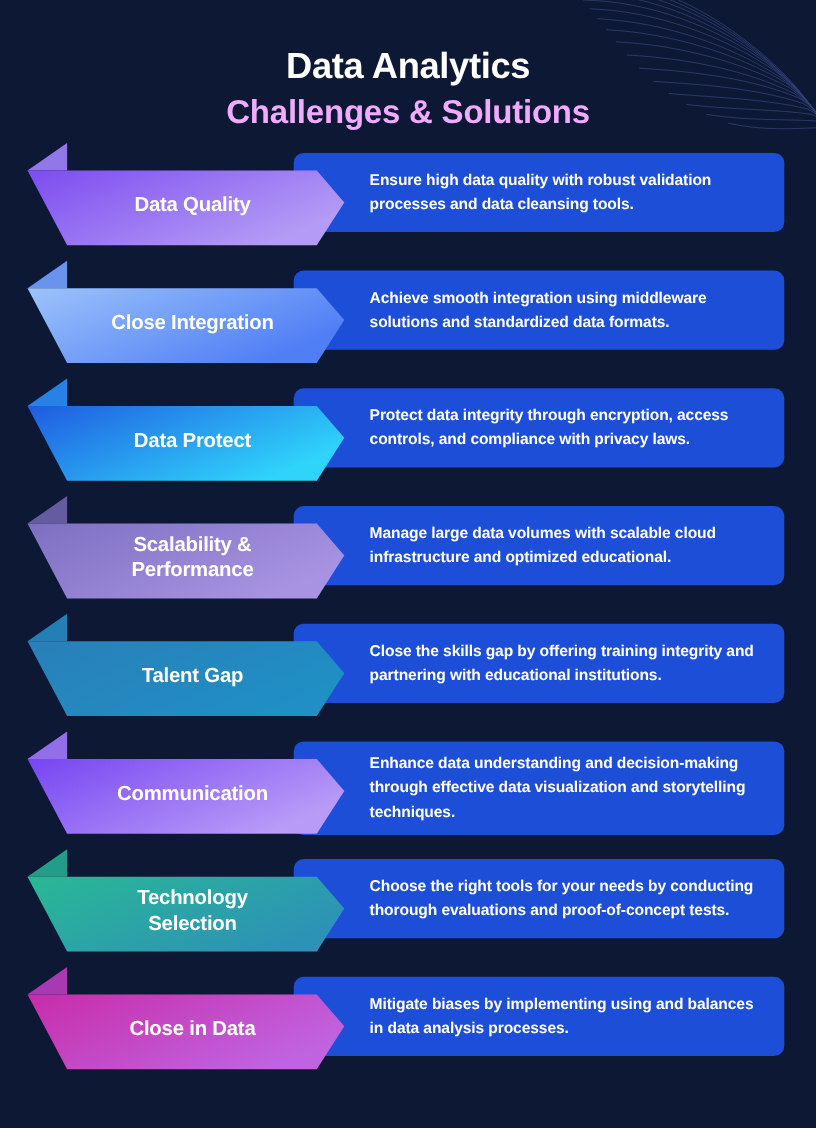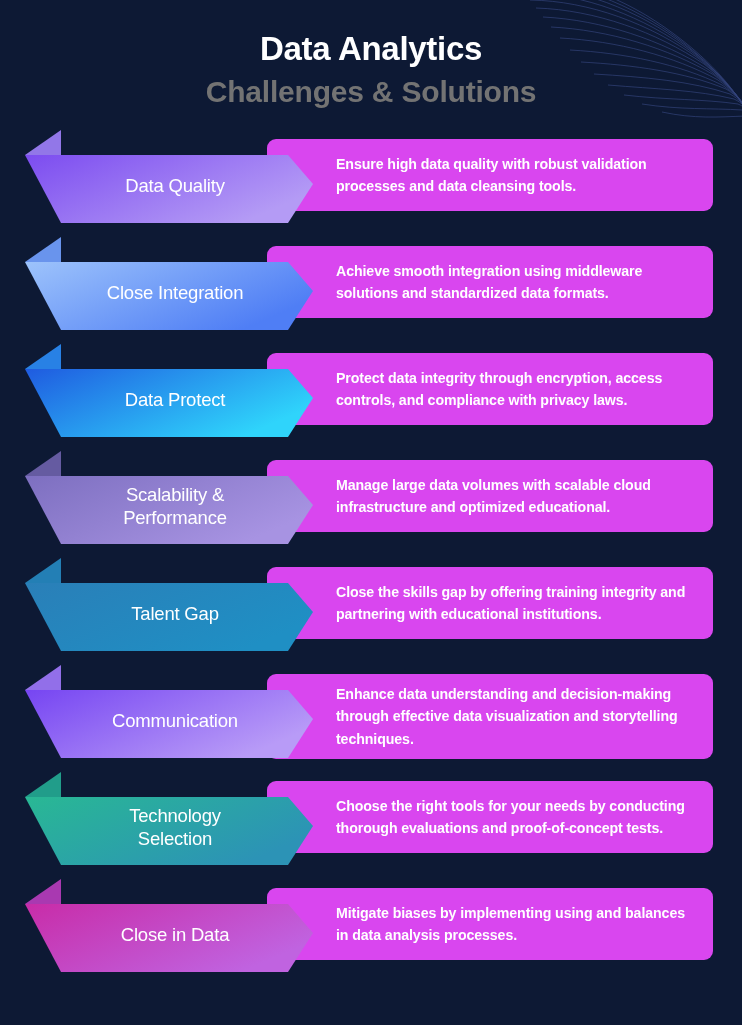--- a/index.html
+++ b/index.html
@@ -18,50 +18,50 @@
 
   
   #wave{
     position:absolute; top:-28px; right:-14px;
     width:250px; height:170px;
     pointer-events:none;
   }
 
   
   #heading{
-    position:absolute; top:28px; left:0; width:742px;
+    position:absolute; top:39px; left:0; width:742px;
     text-align:center;
   }
   #title-main{
     display:block;
     font-size:33px; font-weight:bold; color:#ffffff;
     letter-spacing:-0.3px; line-height:1.28;
   }
   #title-sub{
     display:block;
-    font-size:30px; font-weight:bold; color:#737373;
+    font-size:30px; font-weight:bold; color:#f0abfc;
     letter-spacing:-0.2px; line-height:1.3; margin-top:2px;
   }
 
   
   #rows{
     position:absolute; top:130px; left:0; width:742px;
   }
   .row{
     position:relative;
     height:107px;
   }
 
   
   .panel{
     position:absolute;
     left:267px; width:446px;
     top:9px;
     min-height:72px;
-    background:#d946ef;
+    background:#1d4ed8;
     border-radius:9px;
     display:flex; align-items:center;
   }
   .panel-text{
     display:block;
     padding:9px 16px 9px 69px;
     font-size:14.2px; font-weight:bold;
     color:#ffffff; line-height:1.57;
     letter-spacing:-0.1px;
   }
@@ -74,21 +74,21 @@
     z-index:3;
   }
   .arrow-wrap svg{ display:block; overflow:visible; }
 
   .arrow-label{
     position:absolute;
     left:46px; top:25px;
     width:222px; height:62px;
     display:flex; align-items:center; justify-content:center;
     text-align:center;
-    font-size:18.5px; font-weight:normal; color:#ffffff;
+    font-size:18.5px; font-weight:bold; color:#ffffff;
     line-height:1.22; letter-spacing:-0.2px;
     z-index:4;
     pointer-events:none;
     white-space:pre-line;
   }
 </style>
 </head>
 <body>
 
 <div id="poster">

